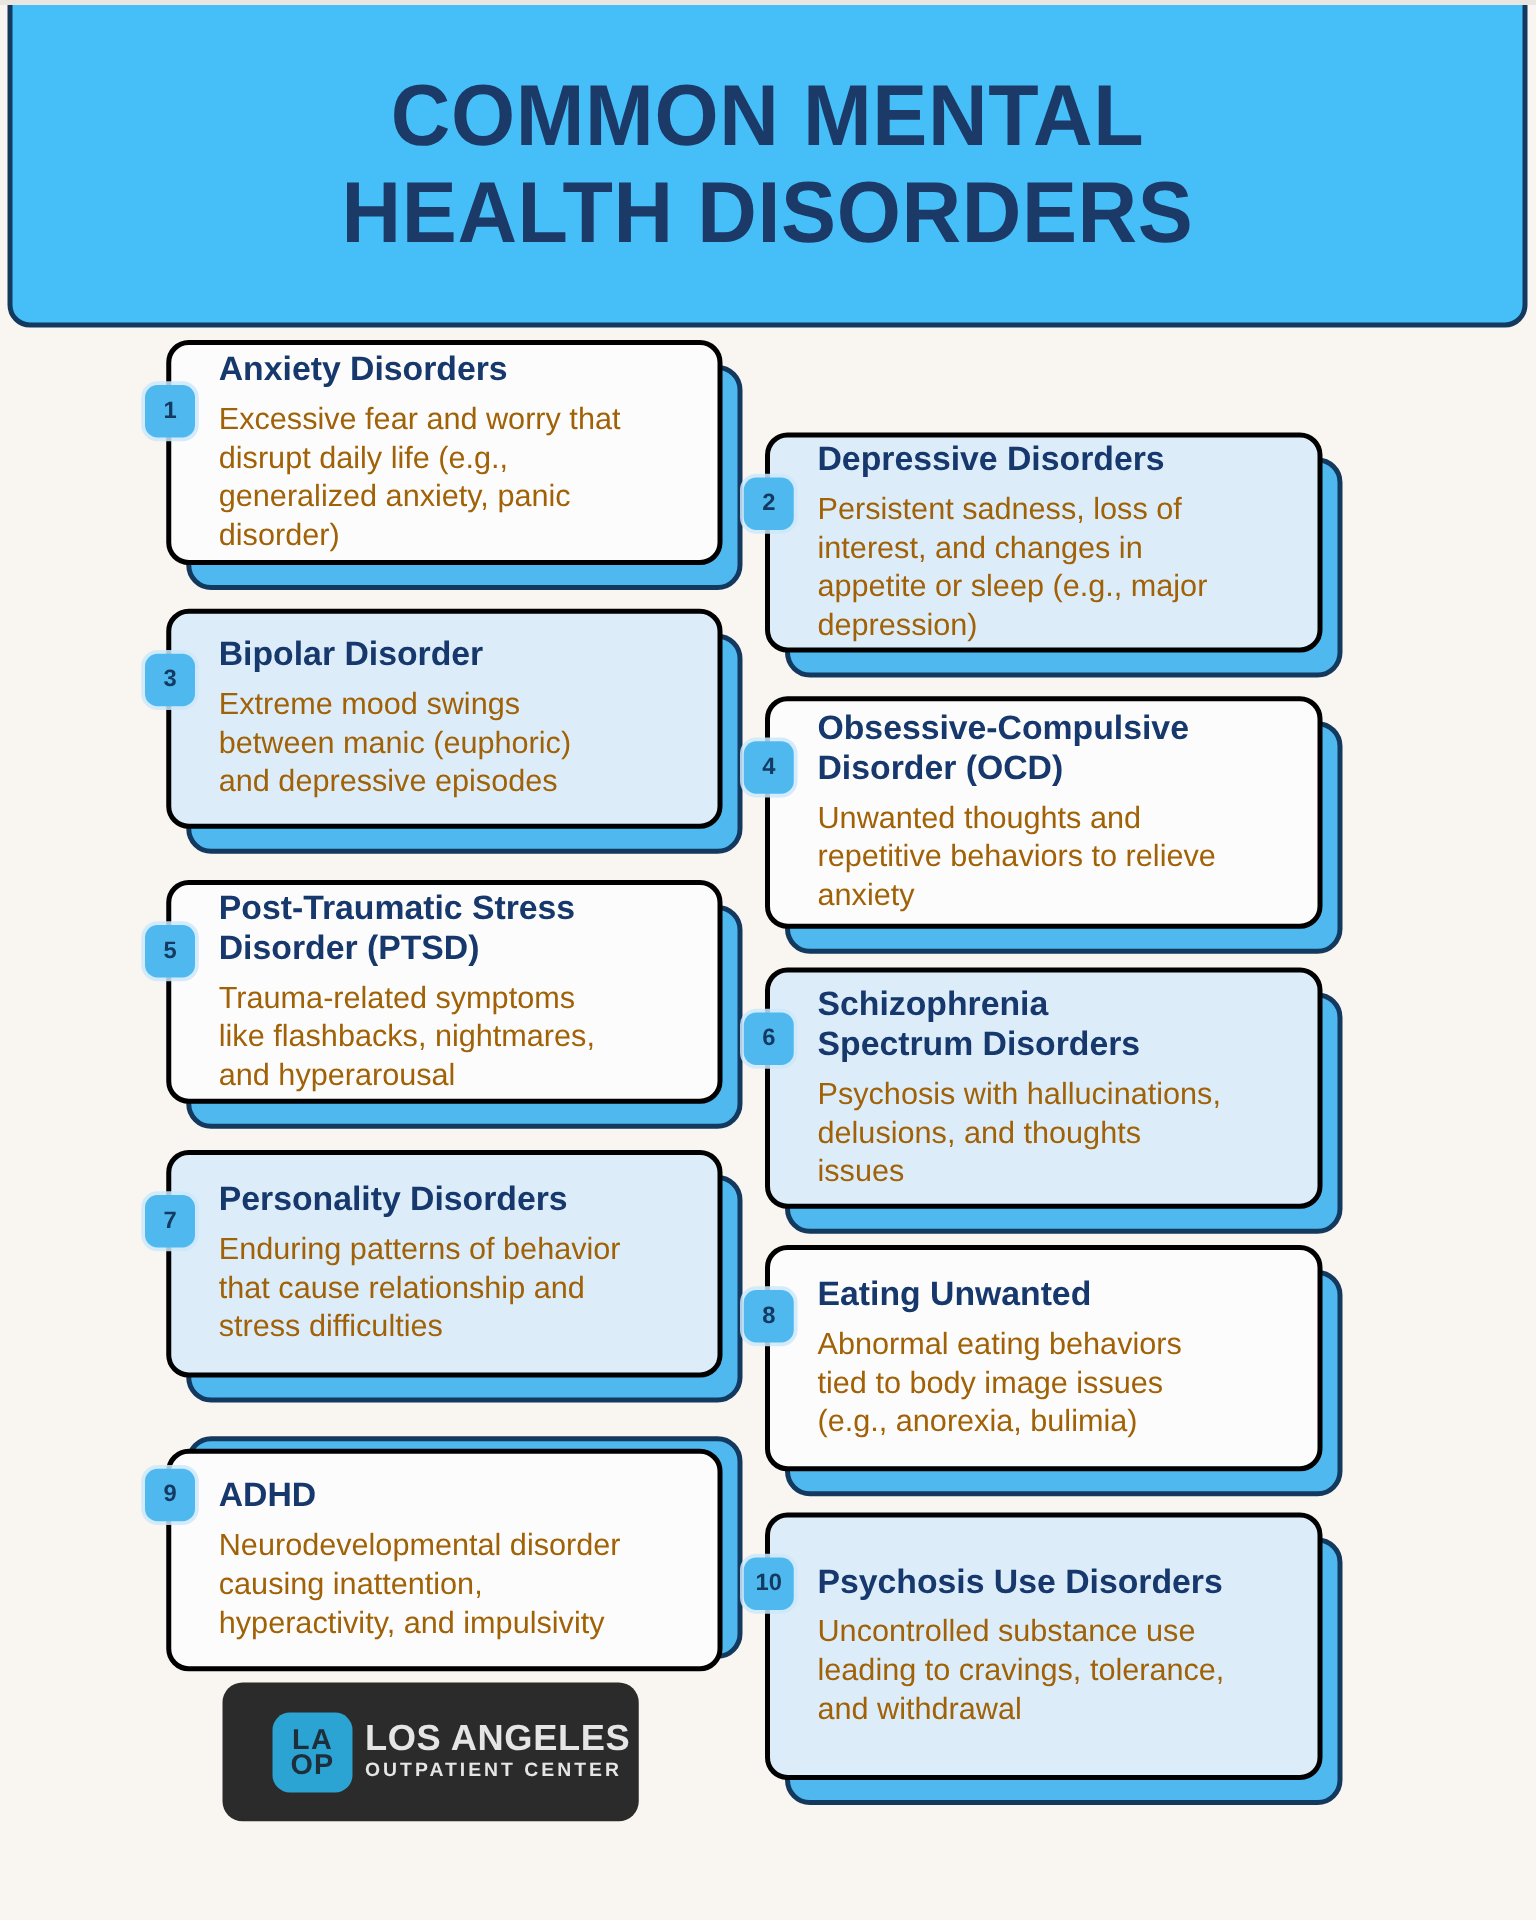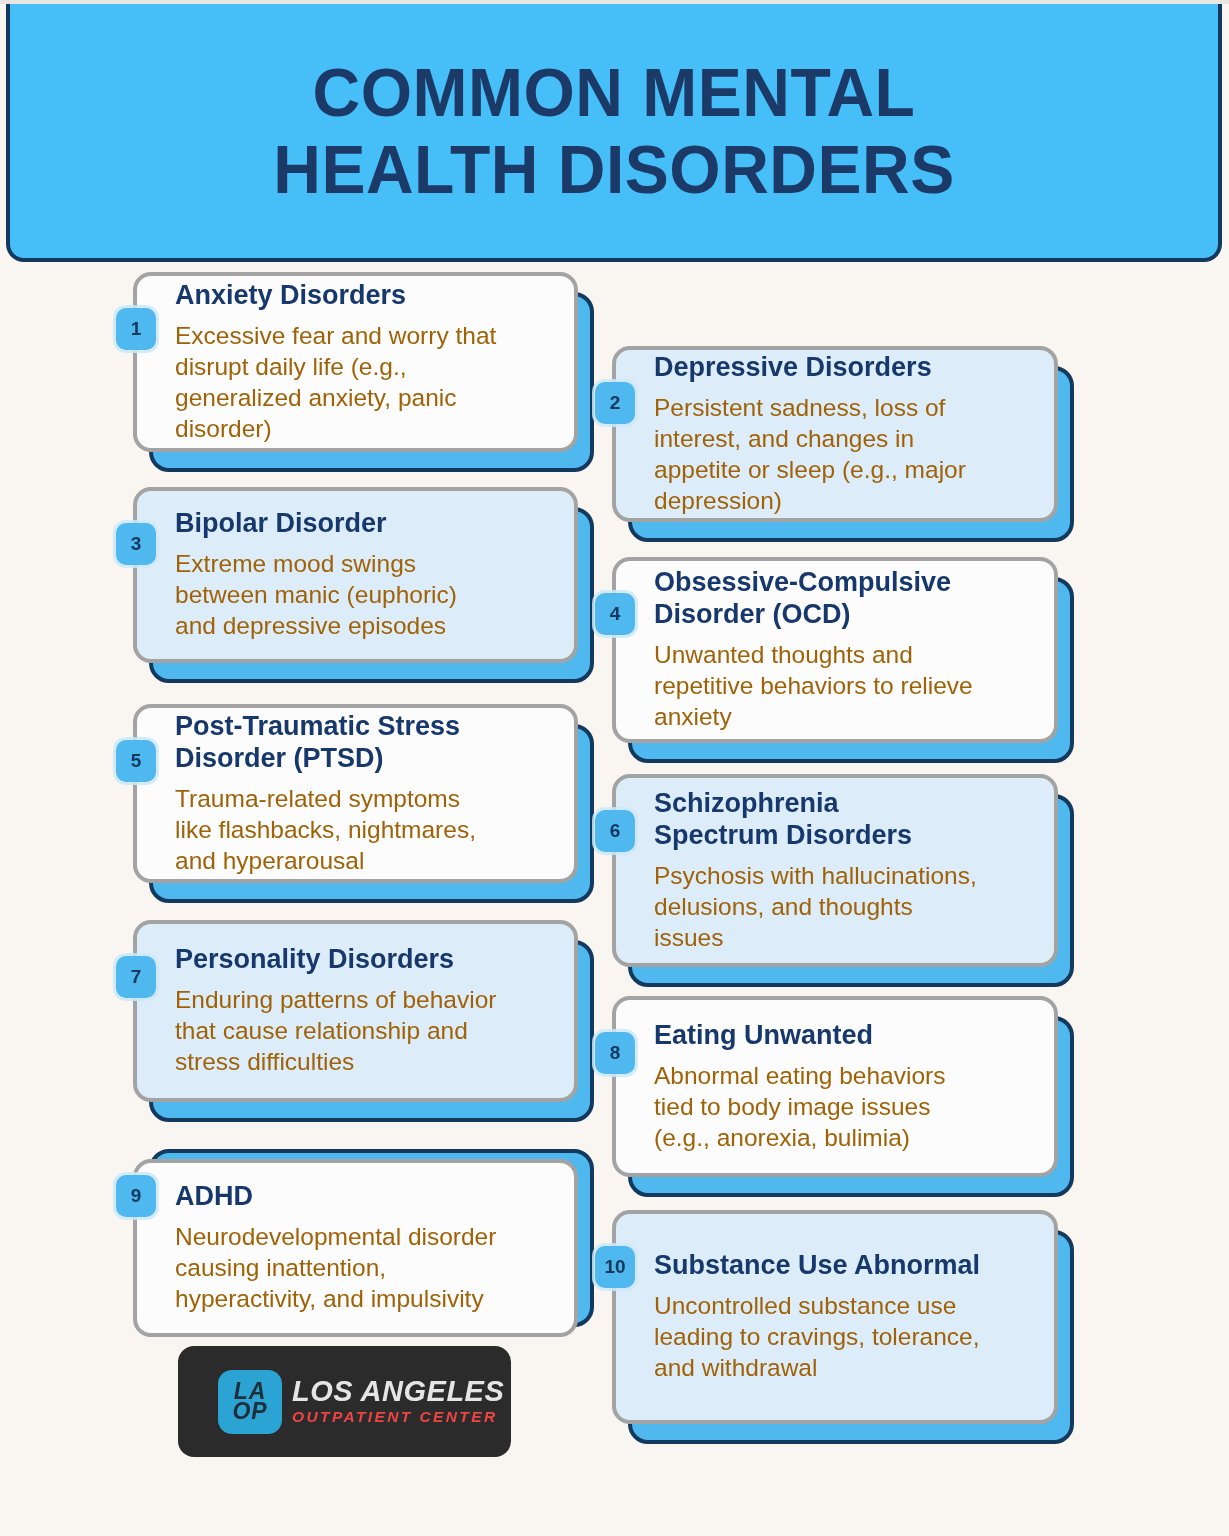--- a/index.html
+++ b/index.html
@@ -43,21 +43,21 @@
   .card-shadow{
     position:absolute; inset:0;
     background:#4FB9EF;
     border:4px solid #14395E;
     border-radius:20px;
     transform:translate(16px,20px);
   }
   .c9 .card-shadow{ transform:translate(16px,-10px); }
   .card-face{
     position:absolute; inset:0;
-    border:4px solid #a3a3a3;
+    border:4px solid #000000;
     border-radius:18px;
     display:flex; flex-direction:column; justify-content:center;
     padding:14px 14px 14px 38px;
     box-sizing:border-box;
   }
   .card.white .card-face{ background:#FCFCFC; }
   .card.light .card-face{ background:#DCEDF9; }
   .card-title{
     margin:0 0 8px 0;
     font-size:27px; font-weight:700;
@@ -104,38 +104,37 @@
   .logo-plate{
     position:absolute;
     left:178px; top:1342px;
     width:333px; height:111px;
     background:#2B2B2B;
     border-radius:16px;
     display:flex; align-items:center;
     padding-left:40px;
     box-sizing:border-box;
     gap:10px;
-    font-style:italic;
   }
   .logo-mark{
     width:64px;height:64px;
     background:#2BA4D3;
     border-radius:14px;
     display:flex;flex-direction:column;align-items:center;justify-content:center;
     line-height:0.85;
   }
   .logo-mark span{
     font-size:23px;font-weight:800;color:#1E2E3A;letter-spacing:1px;
   }
   .logo-text{display:flex;flex-direction:column;}
   .logo-name{
     font-size:29px;font-weight:800;color:#e5e5e5;letter-spacing:0.5px;line-height:1.05;
   }
   .logo-sub{
-    font-size:15.5px;font-weight:600;color:#ef4444;letter-spacing:2.4px;line-height:1.3;
+    font-size:15.5px;font-weight:600;color:#e5e5e5;letter-spacing:2.4px;line-height:1.3;
   }
 </style>
 </head>
 <body>
 
 <div class="canvas">
 
   <header class="banner">
     <h1>COMMON MENTAL
 HEALTH DISORDERS</h1>
@@ -242,21 +241,21 @@
       <p class="card-desc">Neurodevelopmental disorder
 causing inattention,
 hyperactivity, and impulsivity</p>
     </div>
   </div>
 
   <div class="card light c10">
     <div class="card-shadow"></div>
     <div class="badge">10</div>
     <div class="card-face">
-      <h3 class="card-title">Substance Use Abnormal</h3>
+      <h3 class="card-title">Psychosis Use Disorders</h3>
       <p class="card-desc">Uncontrolled substance use
 leading to cravings, tolerance,
 and withdrawal</p>
     </div>
   </div>
 
   <div class="logo-plate">
     <div class="logo-mark">
       <span>LA</span>
       <span>OP</span>

